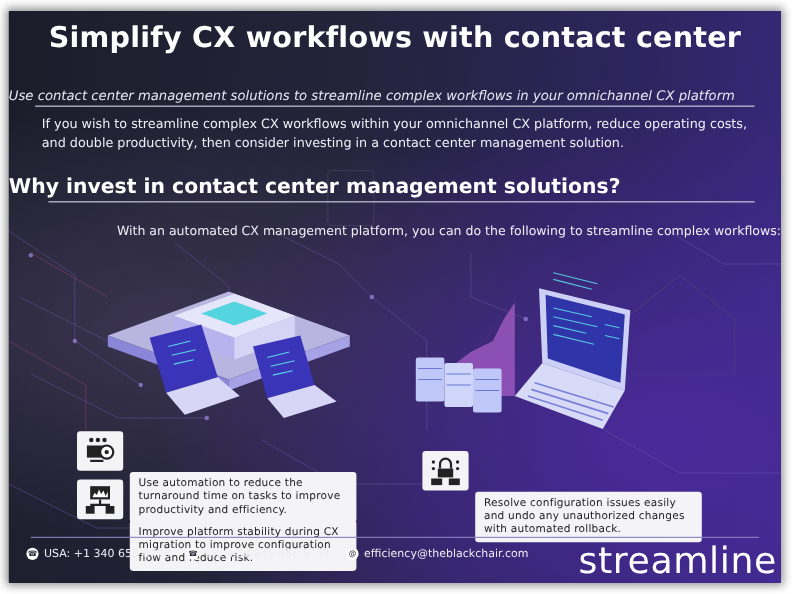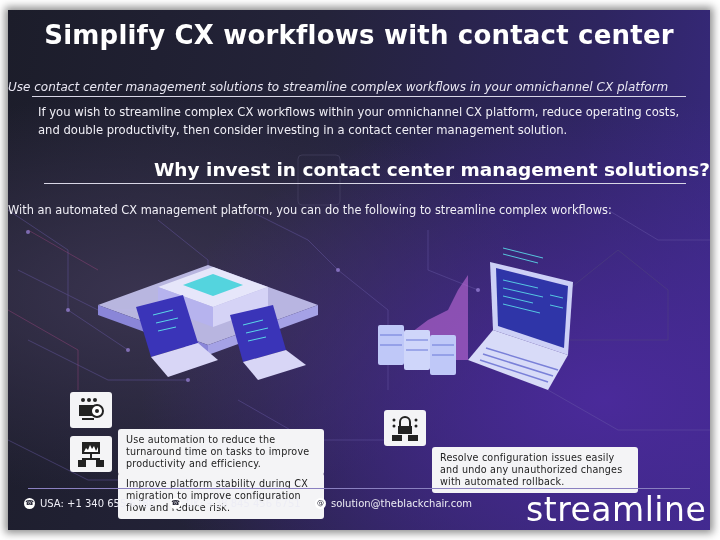--- a/index.html
+++ b/index.html
@@ -10,22 +10,22 @@
                 radial-gradient(ellipse at 20% 55%, #3a3450 0%, rgba(58,52,80,0) 50%),
                 linear-gradient(100deg, #1c1d2a 0%, #24233a 40%, #2e2560 75%, #3a2a86 100%);
     box-shadow: 0 0 8px 3px rgba(0,0,0,0.45);
     overflow:hidden;
   }
   .circuit { position:absolute; left:0; top:0; width:702px; height:520px; }
   .title { position:absolute; left:0; right:16px; top:10px; text-align:center; color:#fff; font-weight:bold; font-size:26px; line-height:30px; letter-spacing:0.2px;margin-left:16px; }
   .subtitle { position:absolute; left:0; right:0; top:70px; color:#e8e6f2; font-style:italic; font-size:12px; }
   .rule { position:absolute; height:1px; background:#d8d6e6; }
   .intro { position:absolute; left:30px; right:30px; top:93px; text-align:left; color:#f0eff6; font-size:11.6px; line-height:18px; }
-  .h2 { position:absolute; left:0; right:0; top:149px; text-align:right; color:#fff; font-weight:bold; font-size:18.5px; }
-  .lead { position:absolute; left:0; right:0; top:193px; text-align:left; color:#f0eff6; font-size:11.4px; }
+  .h2 { position:absolute; left:0; right:0; top:149px; text-align:left; color:#fff; font-weight:bold; font-size:18.5px; }
+  .lead { position:absolute; left:12px; right:0; top:193px; text-align:right; color:#f0eff6; font-size:11.4px; }
   .feature { position:absolute; display:flex; align-items:stretch; gap:6px; }
   .ficon { width:42px; height:36px; background:#f4f4f6; border-radius:3px; display:flex; align-items:center; justify-content:center; }
   .ftext { background:#f4f4f6; border-radius:3px; color:#222; font-size:9.6px; line-height:12px; padding:5px 8px; display:flex; align-items:center; letter-spacing:0.2px;margin-top:37px; }
   .footer { position:absolute; left:0; top:493px; display:flex; align-items:center; color:#ededf5; font-size:10px; }
   .fitem { display:flex; align-items:center; gap:5px; position:absolute; white-space:nowrap; }
   .fdot { width:11px; height:11px; border-radius:50%; background:#fff; display:flex; align-items:center; justify-content:center; color:#2a2a3a; font-size:7px; }
   .logo { position:absolute; left:518px; top:480px; color:#fff; font-size:33px; font-weight:normal; letter-spacing:0.5px; font-family:"DejaVu Sans", sans-serif; }
 </style>
 </head>
 <body>
@@ -192,18 +192,18 @@
     <div class="fitem" style="left:16px;">
       <span class="fdot">☎</span>
       <span>USA: +1 340 655 6788</span>
     </div>
     <div class="fitem" style="left:162px;">
       <span class="fdot">☎</span>
       <span>UK: +38 845 456 6751</span>
     </div>
     <div class="fitem" style="left:307px;">
       <span class="fdot">@</span>
-      <span>solution@theblackchair.com</span>
+      <span>efficiency@theblackchair.com</span>
     </div>
   </div>
 
   <div class="logo">streamline</div>
 </div>
 
 </body></html>

